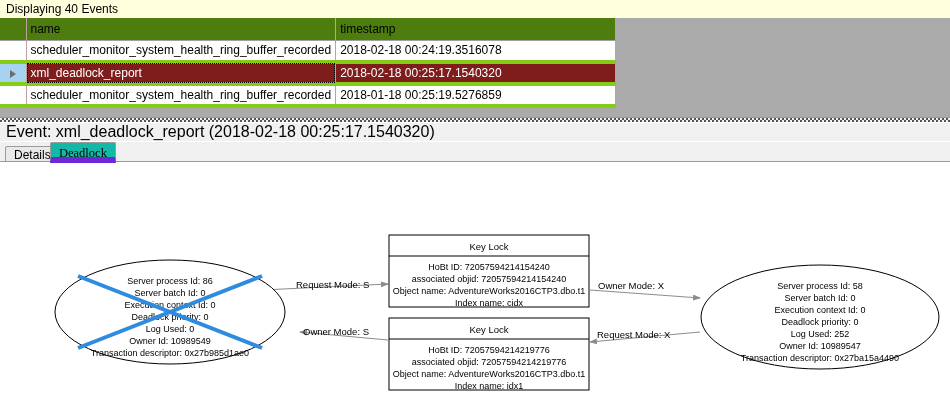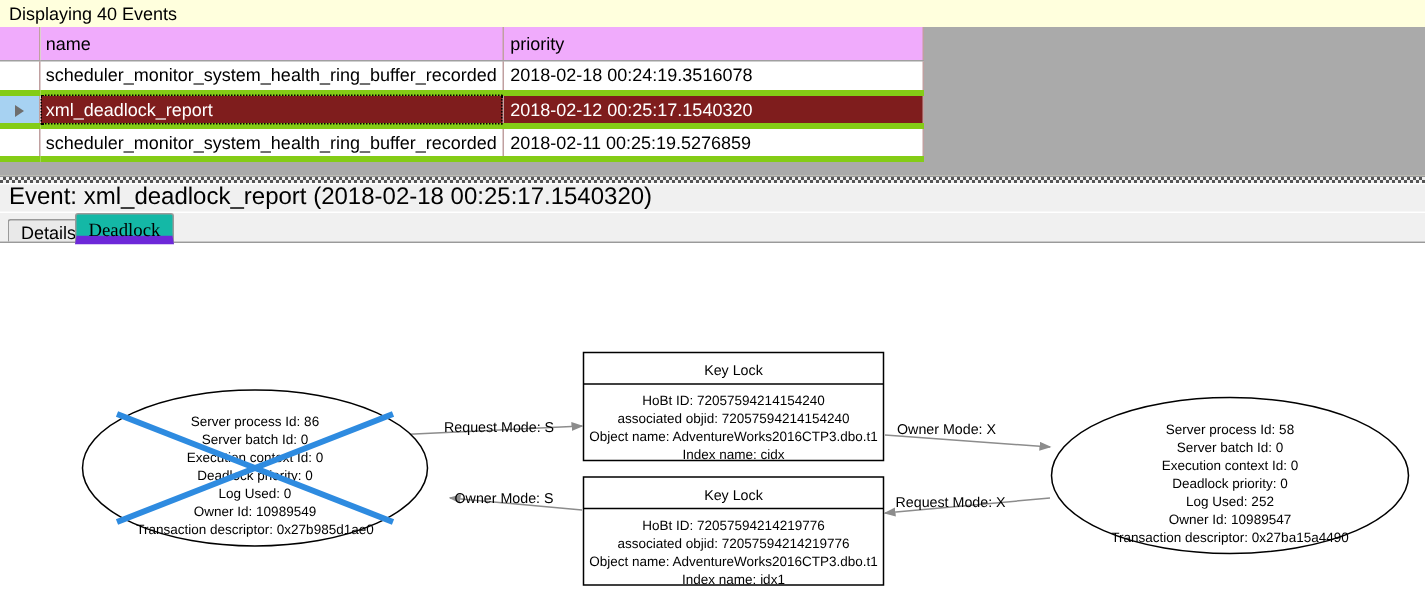--- a/index.html
+++ b/index.html
@@ -21,21 +21,21 @@
   .grid-body{position:absolute;left:0;top:18px;width:950px;height:99px;background:#aaaaaa;}
   .grid-table{border-collapse:collapse;table-layout:fixed;background:#ffffff;}
   .grid-table td,.grid-table th{
       border-right:1px solid #c0a0a0;border-bottom:4px solid #84cc16;
       height:22px;padding:0 4px;font-weight:normal;font-size:12px;text-align:left;
       white-space:nowrap;overflow:hidden;background:#fff;box-sizing:border-box;
   }
   .col-sel{width:26px;min-width:26px;}
   .col-name{width:284px;}
   .col-ts{width:280px;}
-  .grid-table thead td{border-bottom:1px solid #a0a0a0;color:#000;background:#f0abfc;}
+  .grid-table thead td{border-bottom:1px solid #a0a0a0;color:#000;background:#4d7c0f;}
   tr.selected td{background:#7f1d1d;color:#ffffff;}
   tr.selected td.col-sel{background:#a7d2f2;}
   tr.selected td.cell-focus{outline:1px dotted #000;outline-offset:-2px;}
   .row-arrow{display:inline-block;width:0;height:0;border-left:6px solid #6e6e6e;
              border-top:4px solid transparent;border-bottom:4px solid transparent;
              margin-left:6px;vertical-align:middle;}
 
   
   .splitter{position:absolute;left:0;top:118px;width:950px;height:4px;
      background-image:
@@ -70,40 +70,40 @@
 <div class="app">
 
   <div class="grid-panel">
     <div class="grid-caption">Displaying 40 Events</div>
     <div class="grid-body">
       <table class="grid-table">
         <thead>
           <tr>
             <td class="col-sel"></td>
             <td class="col-name">name</td>
-            <td class="col-ts">priority</td>
+            <td class="col-ts">timestamp</td>
           </tr>
         </thead>
         <tbody>
           <tr>
             <td class="col-sel"></td>
             <td class="col-name">scheduler_monitor_system_health_ring_buffer_recorded</td>
             <td class="col-ts">2018-02-18 00:24:19.3516078</td>
           </tr>
           <tr class="selected">
             <td class="col-sel">
               <span class="row-arrow"></span>
             </td>
             <td class="col-name cell-focus">xml_deadlock_report</td>
-            <td class="col-ts">2018-02-12 00:25:17.1540320</td>
+            <td class="col-ts">2018-02-18 00:25:17.1540320</td>
           </tr>
           <tr>
             <td class="col-sel"></td>
             <td class="col-name">scheduler_monitor_system_health_ring_buffer_recorded</td>
-            <td class="col-ts">2018-02-11 00:25:19.5276859</td>
+            <td class="col-ts">2018-01-18 00:25:19.5276859</td>
           </tr>
         </tbody>
       </table>
     </div>
   </div>
 
   <div class="splitter"></div>
 
   <div class="event-line">Event: xml_deadlock_report (2018-02-18 00:25:17.1540320)</div>
 

